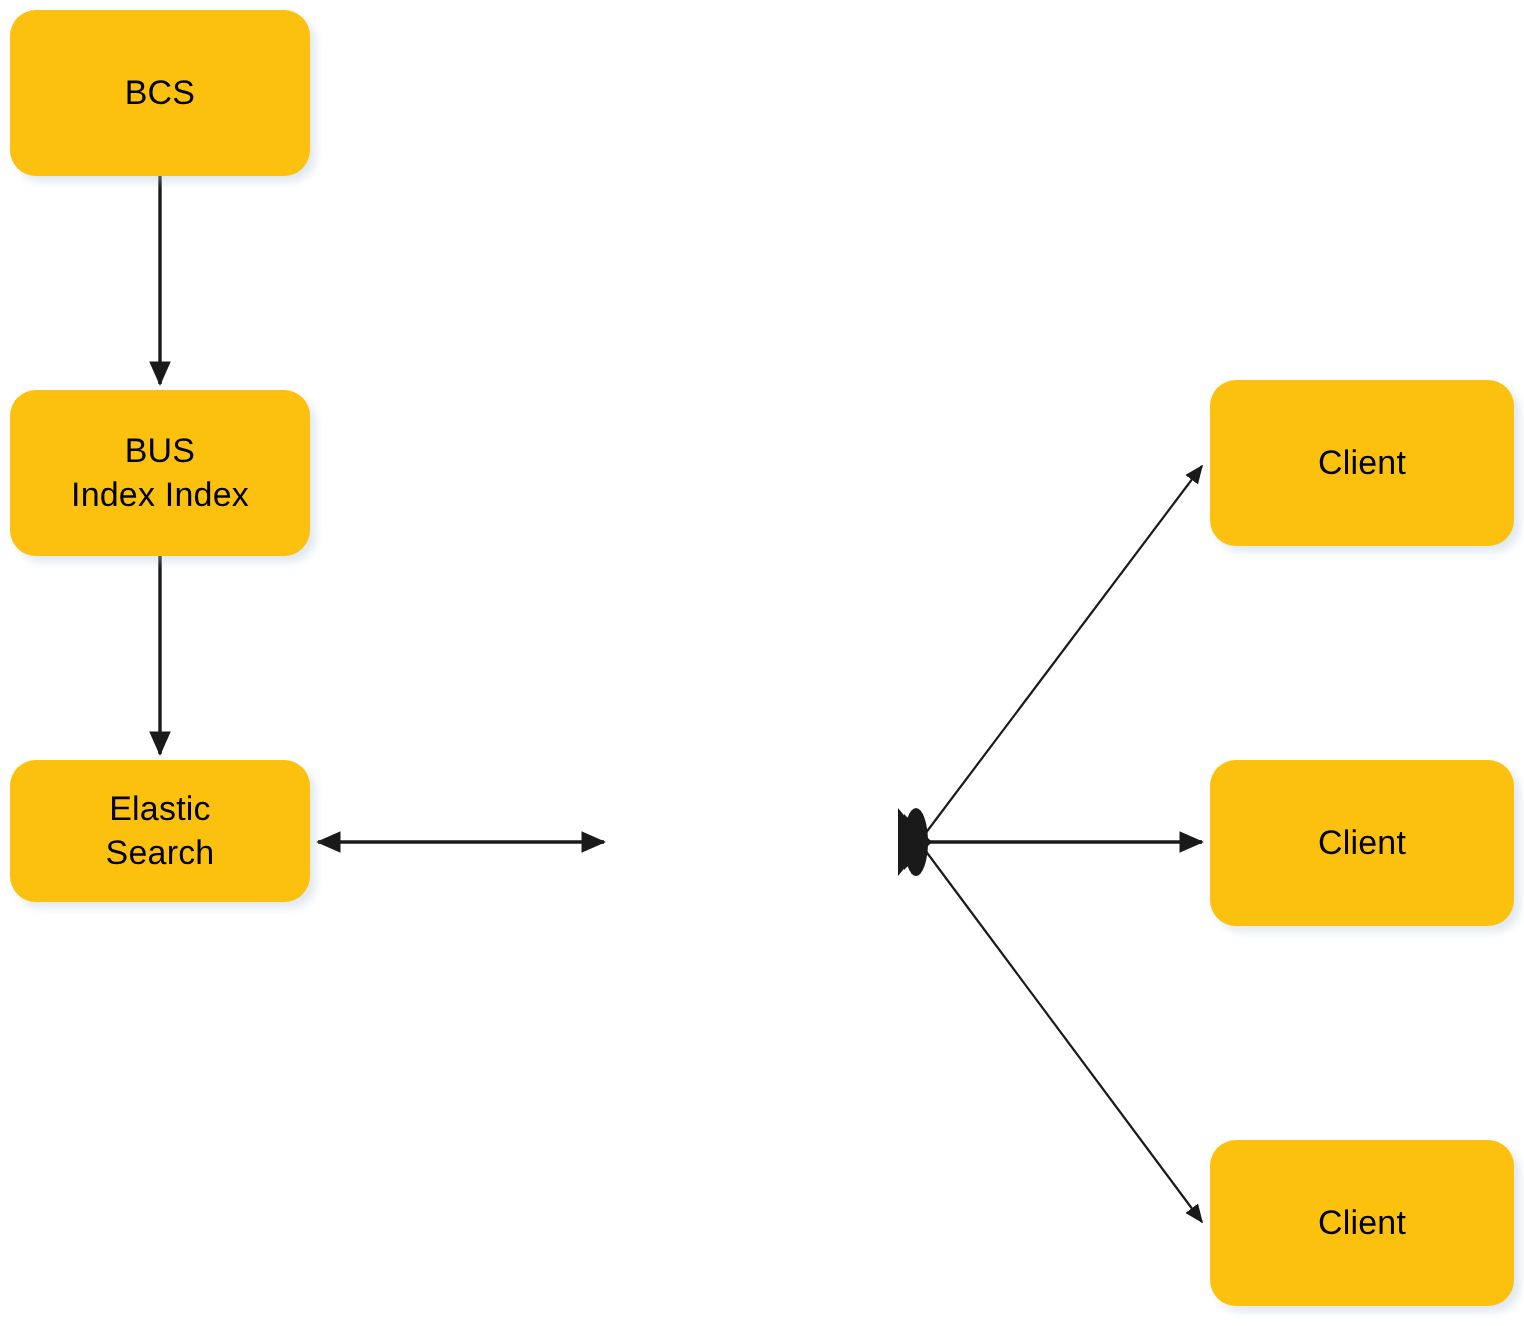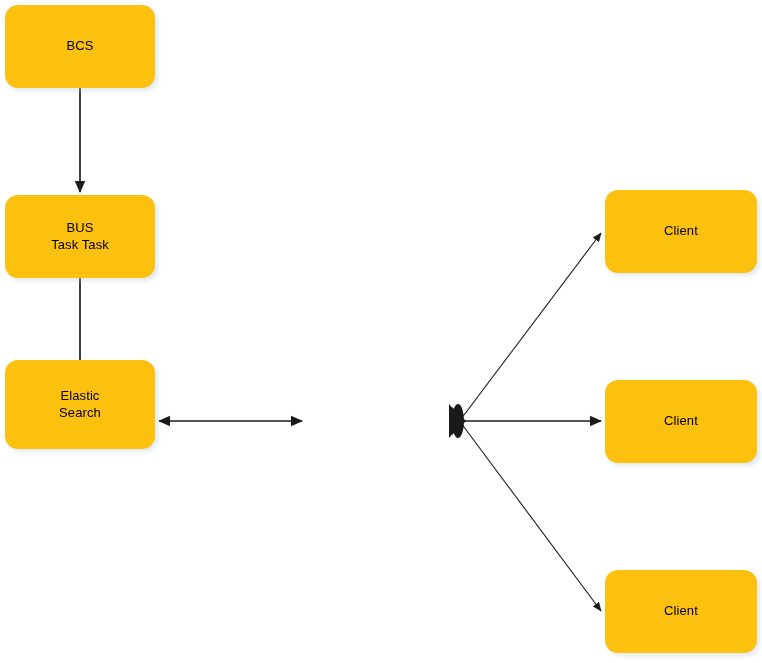--- a/index.html
+++ b/index.html
@@ -34,31 +34,31 @@
     display: flex;
     align-items: center;
     justify-content: center;
     text-align: center;
     color: #000000;
     box-shadow: 3px 3px 4px rgba(180, 200, 215, 0.40);
     z-index: 2;
   }
   .node-label {
     font-family: "Liberation Sans", sans-serif;
-    font-size: 13px;
+    font-size: 17px;
     line-height: 1.28;
     color: #000000;
     letter-spacing: 0.1px;
     white-space: pre-line;
     padding: 0 6px;
   }
   
   #node-bcs            { left: 5px;   top: 5px;   width: 150px; height: 83px; }
   #node-bus-index-task { left: 5px;   top: 195px; width: 150px; height: 83px; }
-  #node-elastic-search { left: 5px;   top: 360px; width: 150px; height: 89px; }
+  #node-elastic-search { left: 5px;   top: 380px; width: 150px; height: 71px; }
   #node-bcs-search-service { left: 305px; top: 380px; width: 153px; height: 83px; }
   #node-client-top     { left: 605px; top: 190px; width: 152px; height: 83px; }
   #node-client-middle  { left: 605px; top: 380px; width: 152px; height: 83px; }
   #node-client-bottom  { left: 605px; top: 570px; width: 152px; height: 83px; }
 </style>
 </head>
 <body>
 
 <div id="diagram-canvas">
 
@@ -93,21 +93,21 @@
 
     <line x1="461" y1="423" x2="601" y2="611" stroke="#1A1A1A" stroke-width="1.1" marker-end="url(#arrow-end-thin)"></line>
   </svg>
 
   <div class="node" id="node-bcs">
     <span class="node-label">BCS</span>
   </div>
 
   <div class="node" id="node-bus-index-task">
     <span class="node-label">BUS
-Task Task</span>
+Index Index</span>
   </div>
 
   <div class="node" id="node-elastic-search">
     <span class="node-label">Elastic
 Search</span>
   </div>
 
 
   <div class="node" id="node-client-top">
     <span class="node-label">Client</span>

